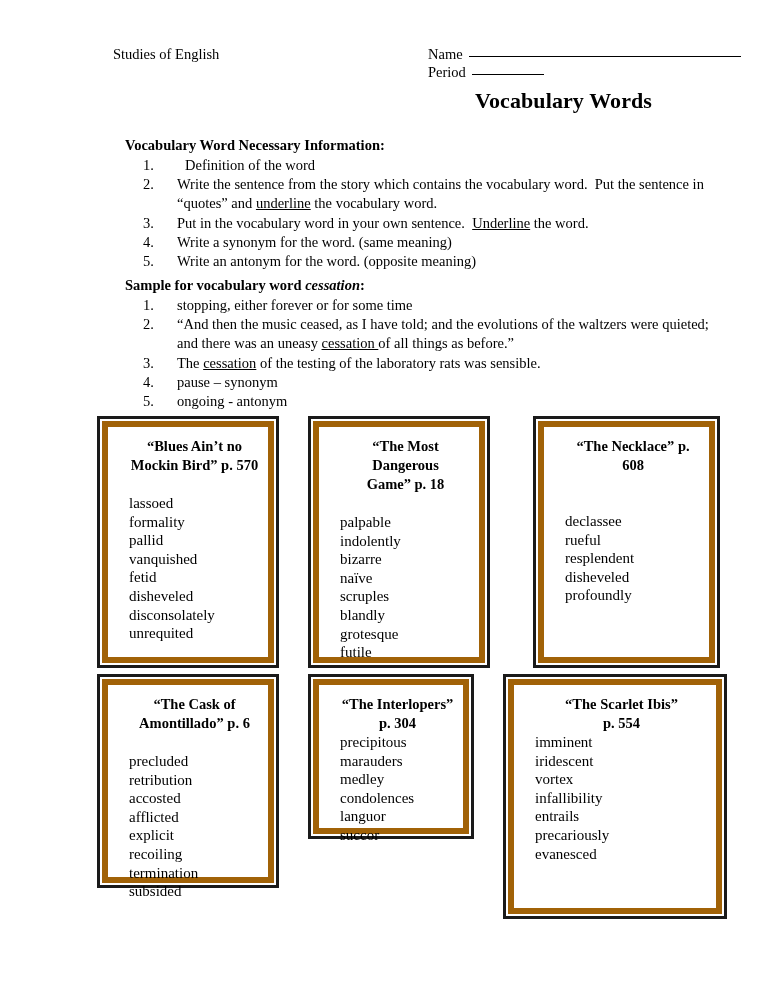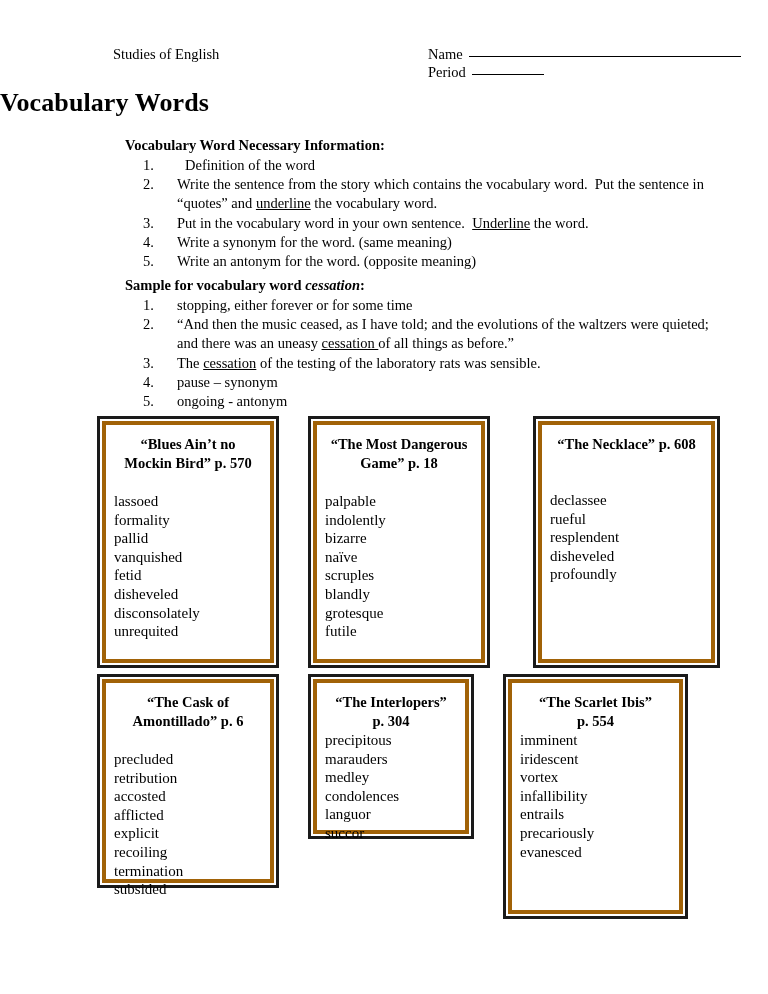--- a/index.html
+++ b/index.html
@@ -62,22 +62,22 @@
     margin-left: 6px;
   }
   .blank-long { width: 272px; }
   .blank-short { width: 72px; }
 
   .doc-title {
     position: absolute;
     left: 0;
     top: 88px;
     width: 652px;
-    text-align: left;
-    font-size: 26px;
+    text-align: right;
+    font-size: 22px;
     font-weight: bold;
     letter-spacing: 0.1px;
   }
 
   
   .section {
     position: absolute;
     left: 113px;
     width: 600px;
   }
@@ -119,24 +119,24 @@
 
   
   .wordbox {
     position: absolute;
     background: #ffffff;
     border: 3px solid #1a1a1a;
     box-sizing: border-box;
     padding: 2px;
   }
   .wordbox .inner {
-    border: 4px solid #a16207;
+    border: 6px solid #a16207;
     height: 100%;
     box-sizing: border-box;
-    padding: 10px 8px 8px 8px;
+    padding: 10px 8px 8px 21px;
   }
   .wb-title {
     font-size: 14.5px;
     font-weight: bold;
     text-align: center;
     line-height: 19px;
     white-space: pre-line;
   }
   .wb-words {
     font-size: 15px;
@@ -145,21 +145,21 @@
   .wb-words.gap { margin-top: 19px; }
   .wb-words.gap2 { margin-top: 37px; }
   .wb-words div { white-space: nowrap; }
 
   
   #box-1 { left: 97px;  top: 416px; width: 182px; height: 252px; }
   #box-2 { left: 308px; top: 416px; width: 182px; height: 252px; }
   #box-3 { left: 533px; top: 416px; width: 187px; height: 252px; }
   #box-4 { left: 97px;  top: 674px; width: 182px; height: 214px; }
   #box-5 { left: 308px; top: 674px; width: 166px; height: 165px; }
-  #box-6 { left: 503px; top: 674px; width: 185px; height: 245px; }
+  #box-6 { left: 503px; top: 674px; width: 224px; height: 245px; }
 </style>
 </head>
 <body>
 
 <div class="page">
 
   <div class="header">
     <div class="course-label">Studies of English</div>
     <div class="namefield">
       <span>Name</span><span class="blank-line blank-long"></span>

